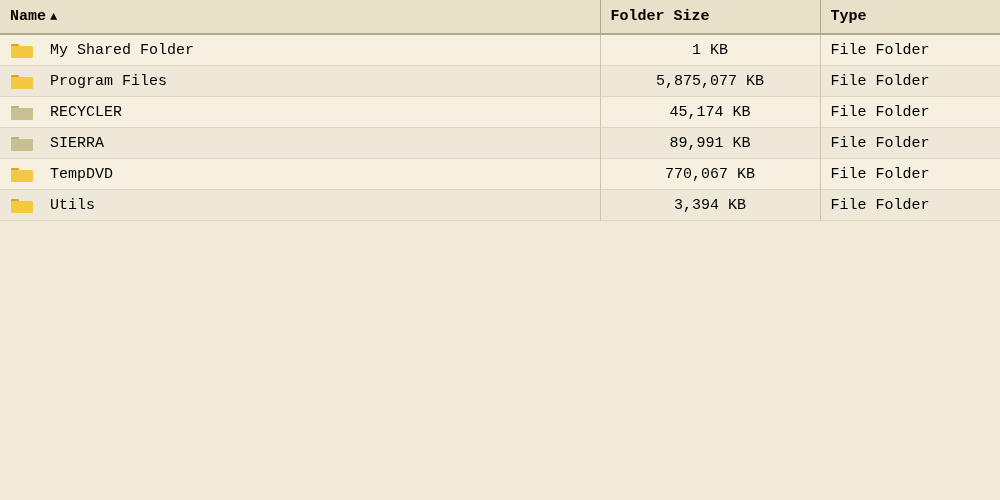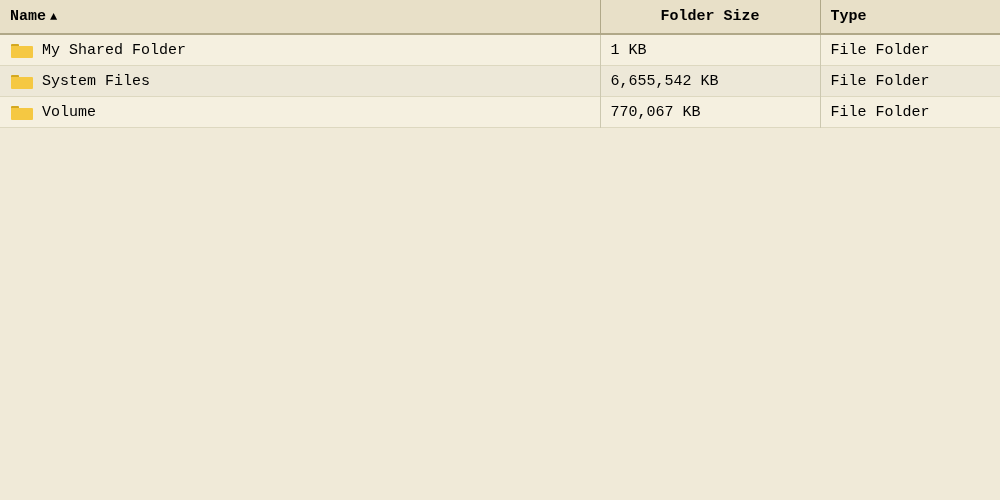--- a/index.html
+++ b/index.html
@@ -37,21 +37,21 @@
       font-size: 15px;
       border-right: 1px solid #b0a888;
     }
 
     .file-table thead th.col-name {
       width: 60%;
     }
 
     .file-table thead th.col-size {
       width: 22%;
-      text-align: center;
+      text-align: left;
       margin-top: 12px;
     }
 
     .file-table thead th.col-type {
       width: 18%;
       border-right: none;
     }
 
     .th-name-inner {
       display: flex;
@@ -75,32 +75,32 @@
 
     .file-table tbody td {
       padding: 6px 10px;
       vertical-align: middle;
       font-family: 'Courier New', Courier, monospace;
       font-size: 15px;
       border-right: 1px solid #ccc8b0;
     }
 
     .file-table tbody td.col-size {
-      text-align: left;
+      text-align: center;
     }
 
     .file-table tbody td.col-type {
       border-right: none;
       margin-top: 16px;
     }
 
     .folder-cell {
       display: flex;
       align-items: center;
-      gap: 8px;
+      gap: 16px;
     }
 
     .folder-icon {
       display: inline-block;
       width: 24px;
       height: 18px;
       position: relative;
       flex-shrink: 0;
     }
 
@@ -151,33 +151,72 @@
         <td class="col-size">1 KB</td>
         <td class="col-type">File Folder</td>
       </tr>
       <tr>
         <td>
           <div class="folder-cell">
             <span class="folder-icon"><svg viewBox="0 0 24 18" xmlns="http://www.w3.org/2000/svg">
       <rect class="folder-tab" x="1" y="3" width="8" height="3" rx="1" fill="#d4a820"></rect>
       <rect class="folder-body" x="1" y="5" width="22" height="12" rx="1" fill="#f5c842"></rect>
     </svg></span>
-            <span>System Files</span>
-          </div>
-        </td>
-        <td class="col-size">6,655,542 KB</td>
-        <td class="col-type">File Folder</td>
-      </tr>
-      <tr>
-        <td>
-          <div class="folder-cell">
-            <span class="folder-icon"><svg viewBox="0 0 24 18" xmlns="http://www.w3.org/2000/svg">
-      <rect class="folder-tab" x="1" y="3" width="8" height="3" rx="1" fill="#d4a820"></rect>
-      <rect class="folder-body" x="1" y="5" width="22" height="12" rx="1" fill="#f5c842"></rect>
-    </svg></span>
-            <span>Volume</span>
+            <span>Program Files</span>
+          </div>
+        </td>
+        <td class="col-size">5,875,077 KB</td>
+        <td class="col-type">File Folder</td>
+      </tr>
+      <tr>
+        <td>
+          <div class="folder-cell">
+            <span class="folder-icon dimmed"><svg viewBox="0 0 24 18" xmlns="http://www.w3.org/2000/svg">
+      <rect class="folder-tab" x="1" y="3" width="8" height="3" rx="1" fill="#b0a870"></rect>
+      <rect class="folder-body" x="1" y="5" width="22" height="12" rx="1" fill="#c8c090"></rect>
+    </svg></span>
+            <span>RECYCLER</span>
+          </div>
+        </td>
+        <td class="col-size">45,174 KB</td>
+        <td class="col-type">File Folder</td>
+      </tr>
+      <tr>
+        <td>
+          <div class="folder-cell">
+            <span class="folder-icon dimmed"><svg viewBox="0 0 24 18" xmlns="http://www.w3.org/2000/svg">
+      <rect class="folder-tab" x="1" y="3" width="8" height="3" rx="1" fill="#b0a870"></rect>
+      <rect class="folder-body" x="1" y="5" width="22" height="12" rx="1" fill="#c8c090"></rect>
+    </svg></span>
+            <span>SIERRA</span>
+          </div>
+        </td>
+        <td class="col-size">89,991 KB</td>
+        <td class="col-type">File Folder</td>
+      </tr>
+      <tr>
+        <td>
+          <div class="folder-cell">
+            <span class="folder-icon"><svg viewBox="0 0 24 18" xmlns="http://www.w3.org/2000/svg">
+      <rect class="folder-tab" x="1" y="3" width="8" height="3" rx="1" fill="#d4a820"></rect>
+      <rect class="folder-body" x="1" y="5" width="22" height="12" rx="1" fill="#f5c842"></rect>
+    </svg></span>
+            <span>TempDVD</span>
           </div>
         </td>
         <td class="col-size">770,067 KB</td>
+        <td class="col-type">File Folder</td>
+      </tr>
+      <tr>
+        <td>
+          <div class="folder-cell">
+            <span class="folder-icon"><svg viewBox="0 0 24 18" xmlns="http://www.w3.org/2000/svg">
+      <rect class="folder-tab" x="1" y="3" width="8" height="3" rx="1" fill="#d4a820"></rect>
+      <rect class="folder-body" x="1" y="5" width="22" height="12" rx="1" fill="#f5c842"></rect>
+    </svg></span>
+            <span>Utils</span>
+          </div>
+        </td>
+        <td class="col-size">3,394 KB</td>
         <td class="col-type">File Folder</td>
       </tr>
     </tbody>
 </table>
 
 </body></html>

